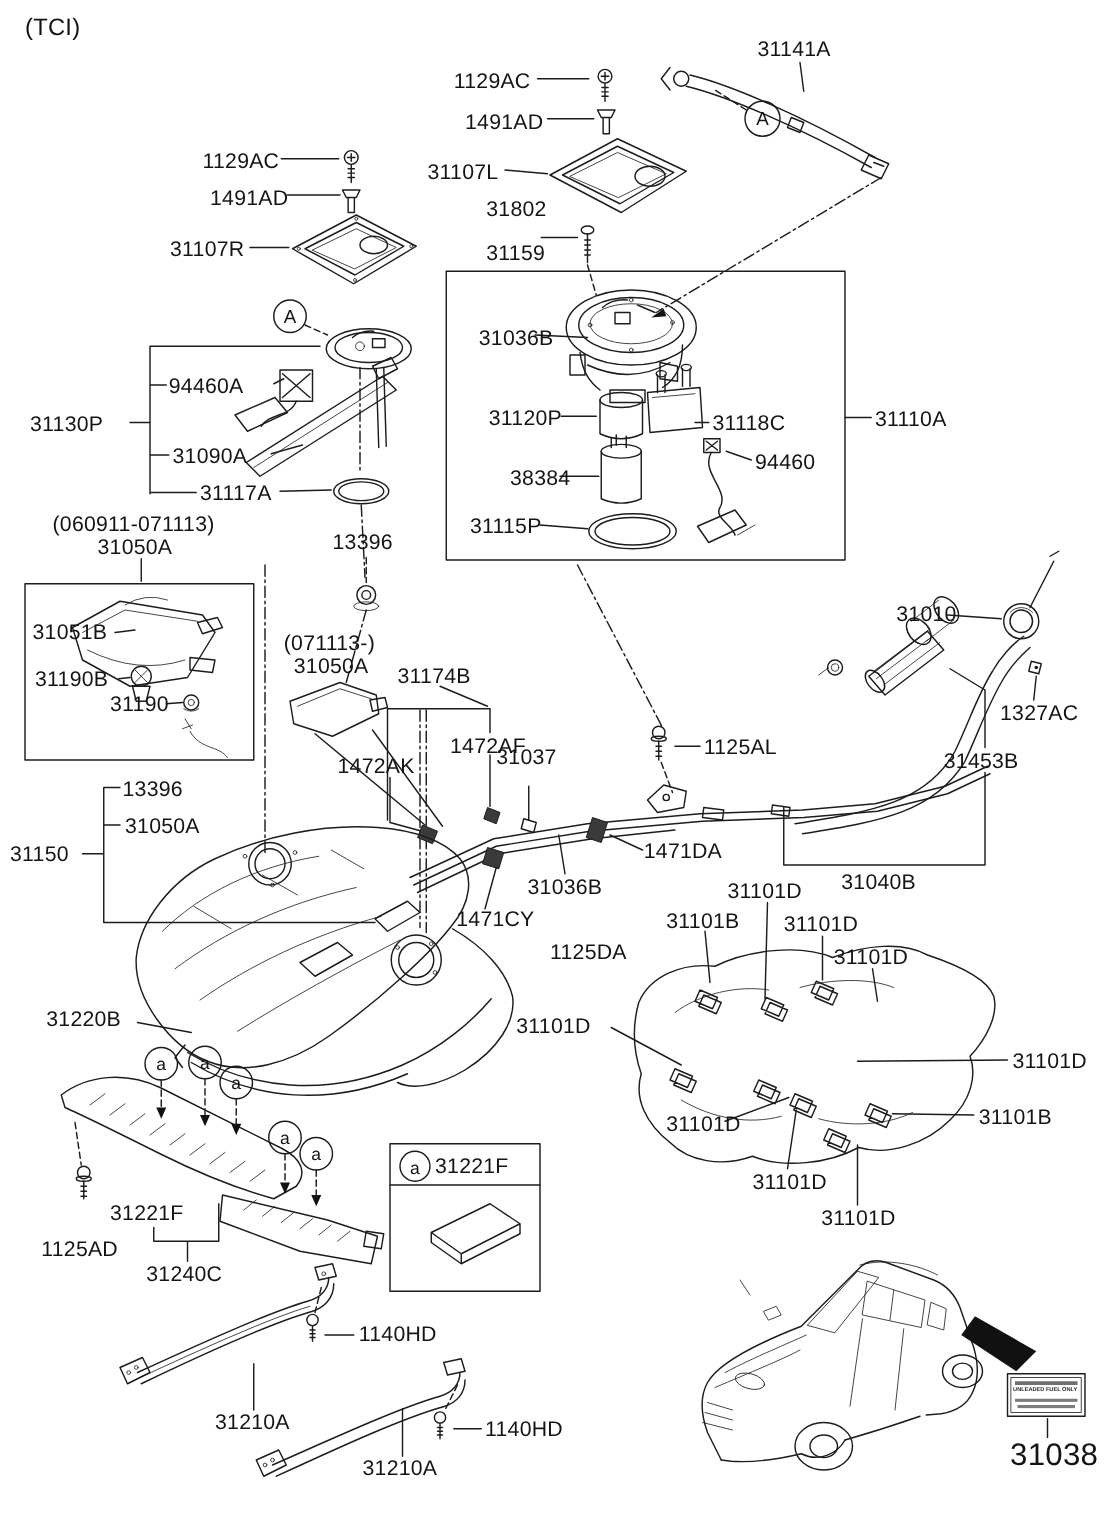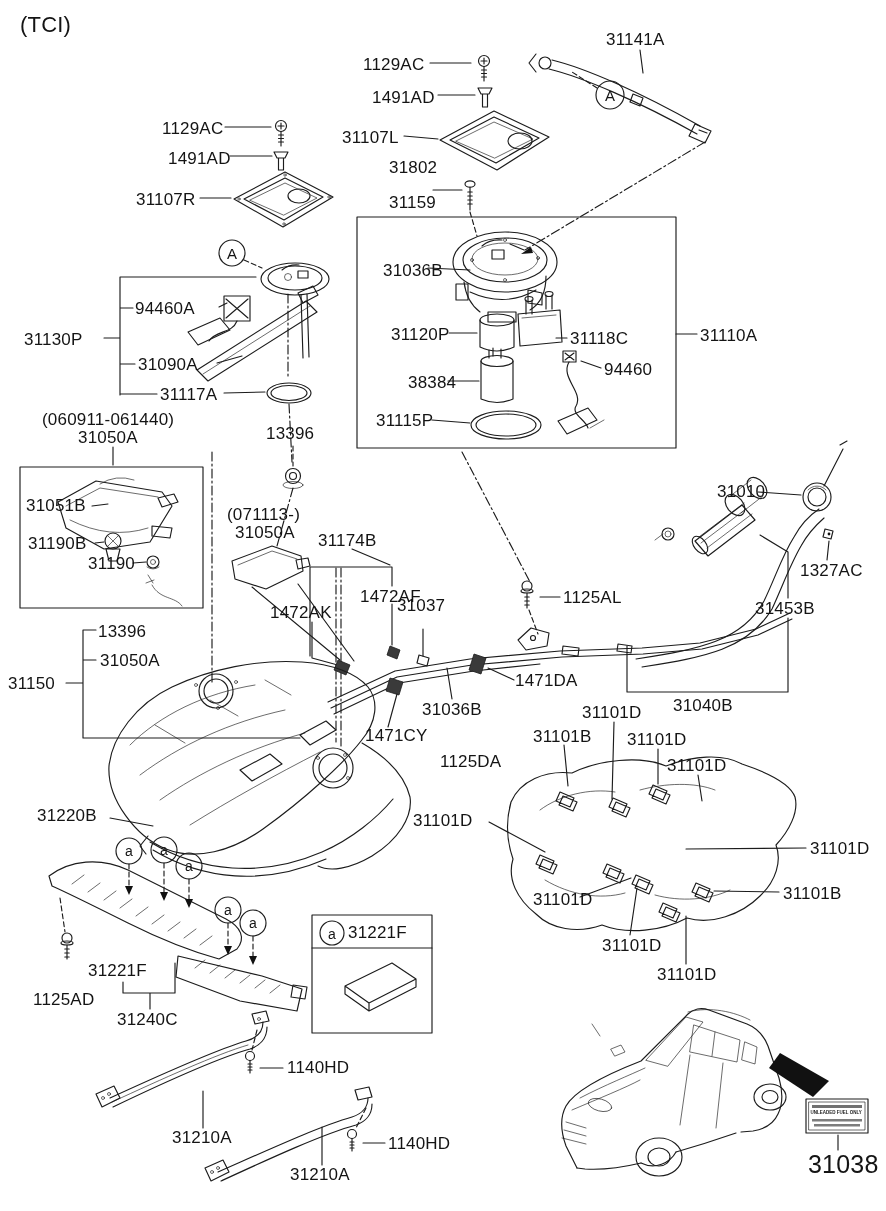--- a/index.html
+++ b/index.html
@@ -6,21 +6,21 @@
   #stage{position:relative;width:886px;height:1211px;background:#ffffff;overflow:hidden;
          font-family:"Liberation Sans",sans-serif;}
   svg.art{position:absolute;left:0;top:0;}
   .s{fill:none;stroke:#1c1c1c;stroke-width:1.15;stroke-linejoin:round;stroke-linecap:round;}
   .t{fill:none;stroke:#1c1c1c;stroke-width:0.65;stroke-linejoin:round;stroke-linecap:round;}
   .d{stroke-dasharray:5 3;}
   .dd{stroke-dasharray:9 3 2 3;}
   .fk{fill:#3a3a3a;stroke:#1c1c1c;stroke-width:0.8;}
   .blk{fill:#111;stroke:none;}
   .lbl{position:absolute;font-size:17px;color:#141414;white-space:nowrap;letter-spacing:0.2px;}
-  .big{font-size:22px;}
+  .big{font-size:19px;}
   .mk{position:absolute;width:26px;text-align:center;font-size:15px;color:#141414;}
   .mks{position:absolute;width:24px;text-align:center;font-size:14px;color:#141414;}
   .tiny{position:absolute;font-size:5px;color:#222;width:58px;text-align:center;
         transform:scale(0.9);transform-origin:left top;line-height:5px;font-weight:bold;}
 </style>
 </head>
 <body>
 
 <div id="stage">
 
@@ -367,21 +367,21 @@
 <div class="lbl" style="left:408px;top:373px">38384</div>
 <div class="lbl" style="left:604px;top:360px">94460</div>
 <div class="lbl" style="left:376px;top:411px">31115P</div>
 <div class="lbl" style="left:700px;top:326px">31110A</div>
 
 <div class="lbl" style="left:24px;top:330px">31130P</div>
 <div class="lbl" style="left:135px;top:299px">94460A</div>
 <div class="lbl" style="left:138px;top:355px">31090A</div>
 <div class="lbl" style="left:160px;top:385px">31117A</div>
 
-<div class="lbl" style="left:42px;top:410px">(060911-061440)</div>
+<div class="lbl" style="left:42px;top:410px">(060911-071113)</div>
 <div class="lbl" style="left:78px;top:428px">31050A</div>
 <div class="lbl" style="left:26px;top:496px">31051B</div>
 <div class="lbl" style="left:28px;top:534px">31190B</div>
 <div class="lbl" style="left:88px;top:554px">31190</div>
 <div class="lbl" style="left:266px;top:424px">13396</div>
 
 <div class="lbl" style="left:227px;top:505px">(071113-)</div>
 <div class="lbl" style="left:235px;top:523px">31050A</div>
 <div class="lbl" style="left:318px;top:531px">31174B</div>
 <div class="lbl" style="left:270px;top:603px">1472AK</div>

